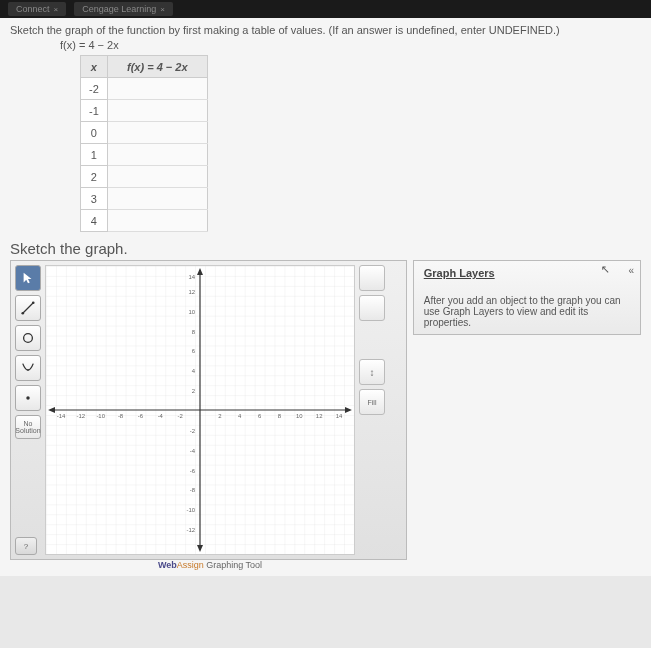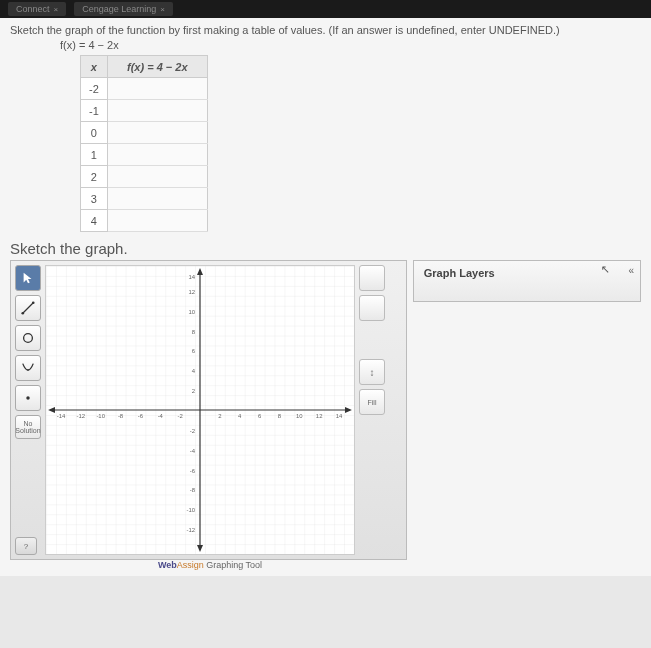--- a/index.html
+++ b/index.html
@@ -124,21 +124,21 @@
 }
 .layers-panel {
   background: linear-gradient(#f8f8f8, #eaeaea);
   border: 1px solid #bbb;
   padding: 6px 10px;
   width: 230px;
   font-size: 10px;
   color: #555;
   position: relative;
 }
-.layers-title { font-weight: bold; color: #444; font-size: 11px; margin-bottom: 16px; }
+.layers-title { font-weight: bold; color: #444; font-size: 11px; margin-bottom: 16px; text-decoration: underline; }
 .layers-collapse { position: absolute; right: 6px; top: 4px; font-size: 10px; color: #666; }
 .layers-cursor { position: absolute; right: 30px; top: 2px; font-size: 11px; }
 .footer-label {
   text-align: center;
   font-size: 9px;
   color: #666;
   width: 400px;
   margin-top: 0;
 }
 .footer-label b { color: #4a4a8a; }
@@ -318,19 +318,20 @@
         </div>
         <div class="ctrl-btn" style="font-size:7px">Fill</div>
       </div>
 
     </div>
 
     <div class="layers-panel">
       <span class="layers-cursor">↖</span>
       <span class="layers-collapse">«</span>
       <div class="layers-title">Graph Layers</div>
+      <div>After you add an object to the graph you can use Graph Layers to view and edit its properties.</div>
     </div>
   </div>
 
   <div class="footer-label">
     <b>Web</b><span class="orange">Assign</span><span> Graphing Tool</span>
   </div>
 </div>
 
 </body></html>

